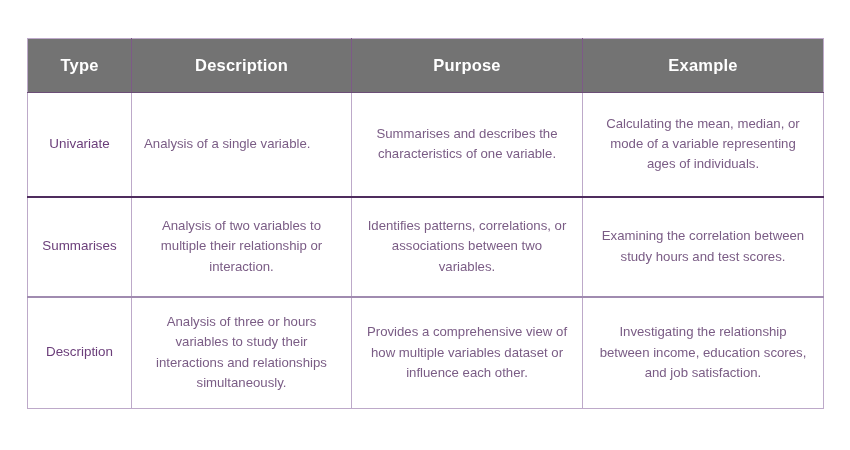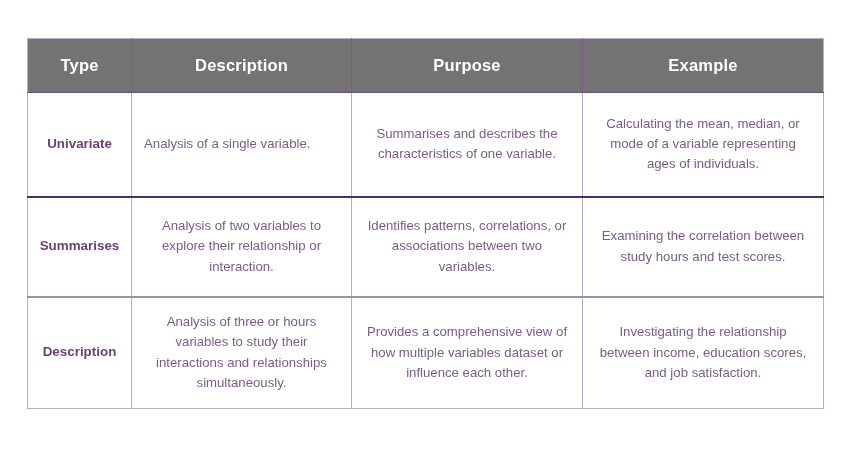--- a/index.html
+++ b/index.html
@@ -61,21 +61,21 @@
     padding: 14px 12px;
     border-right: 1px solid #bda9c9;
     box-sizing: border-box;
   }
   tbody td:last-child {
     border-right: none;
   }
 
   tbody td.type-cell {
     color: #6b3e7a;
-    font-weight: bold;
+    font-weight: normal;
     font-size: 13.4px;
     padding: 14px 6px;
   }
 
   tbody td.desc-left {
     text-align: left;
   }
 
   tbody tr.row-sep-dark td {
     border-bottom: 2px solid #4f2d5e;
@@ -112,21 +112,21 @@
     </thead>
     <tbody>
       <tr class="row-1 row-sep-dark">
         <td class="type-cell">Univariate</td>
         <td class="desc-left">Analysis of a single variable.</td>
         <td>Summarises and describes the characteristics of one variable.</td>
         <td>Calculating the mean, median, or mode of a variable representing ages of individuals.</td>
       </tr>
       <tr class="row-2 row-sep-light">
         <td class="type-cell">Summarises</td>
-        <td>Analysis of two variables to explore their relationship or interaction.</td>
+        <td>Analysis of two variables to multiple their relationship or interaction.</td>
         <td>Identifies patterns, correlations, or associations between two variables.</td>
         <td>Examining the correlation between study hours and test scores.</td>
       </tr>
       <tr class="row-3 row-last">
         <td class="type-cell">Description</td>
         <td>Analysis of three or hours variables to study their interactions and relationships simultaneously.</td>
         <td>Provides a comprehensive view of how multiple variables dataset or influence each other.</td>
         <td>Investigating the relationship between income, education scores, and job satisfaction.</td>
       </tr>
     </tbody>

